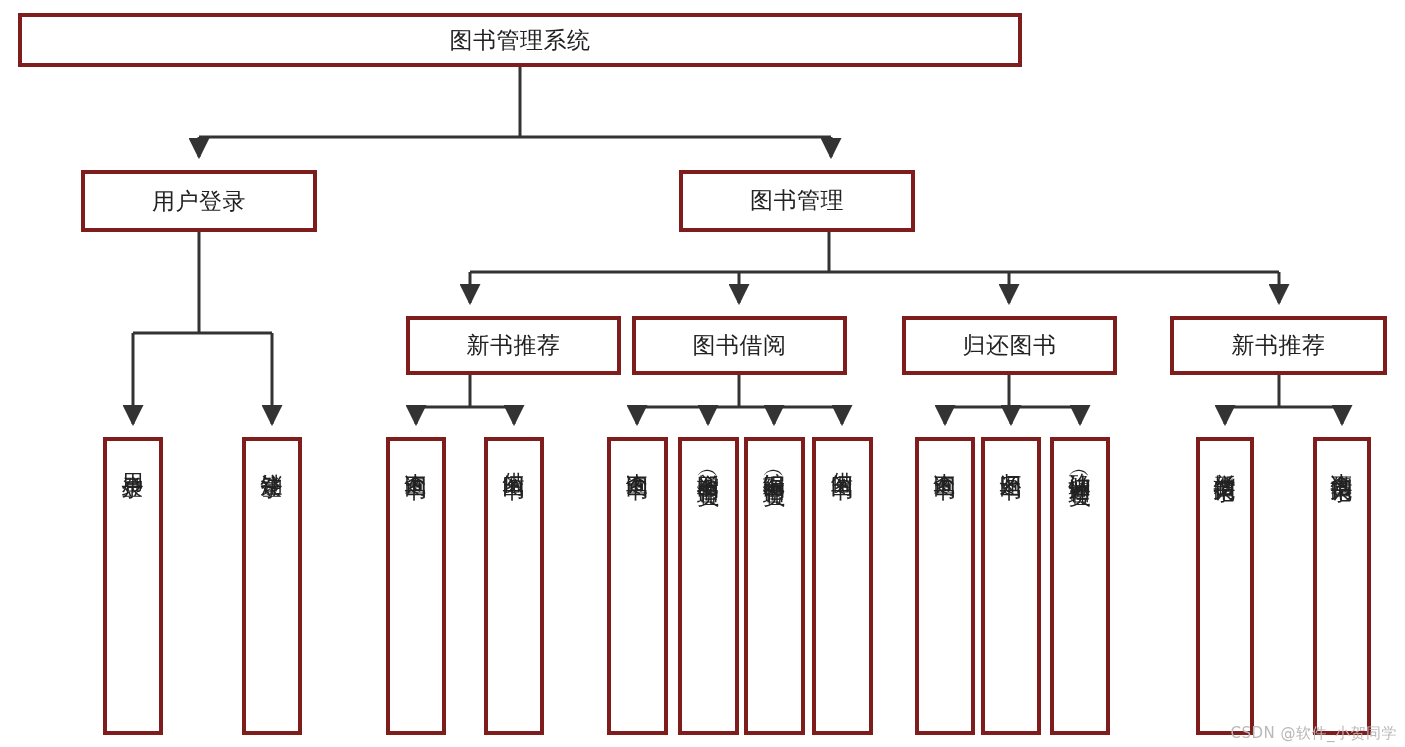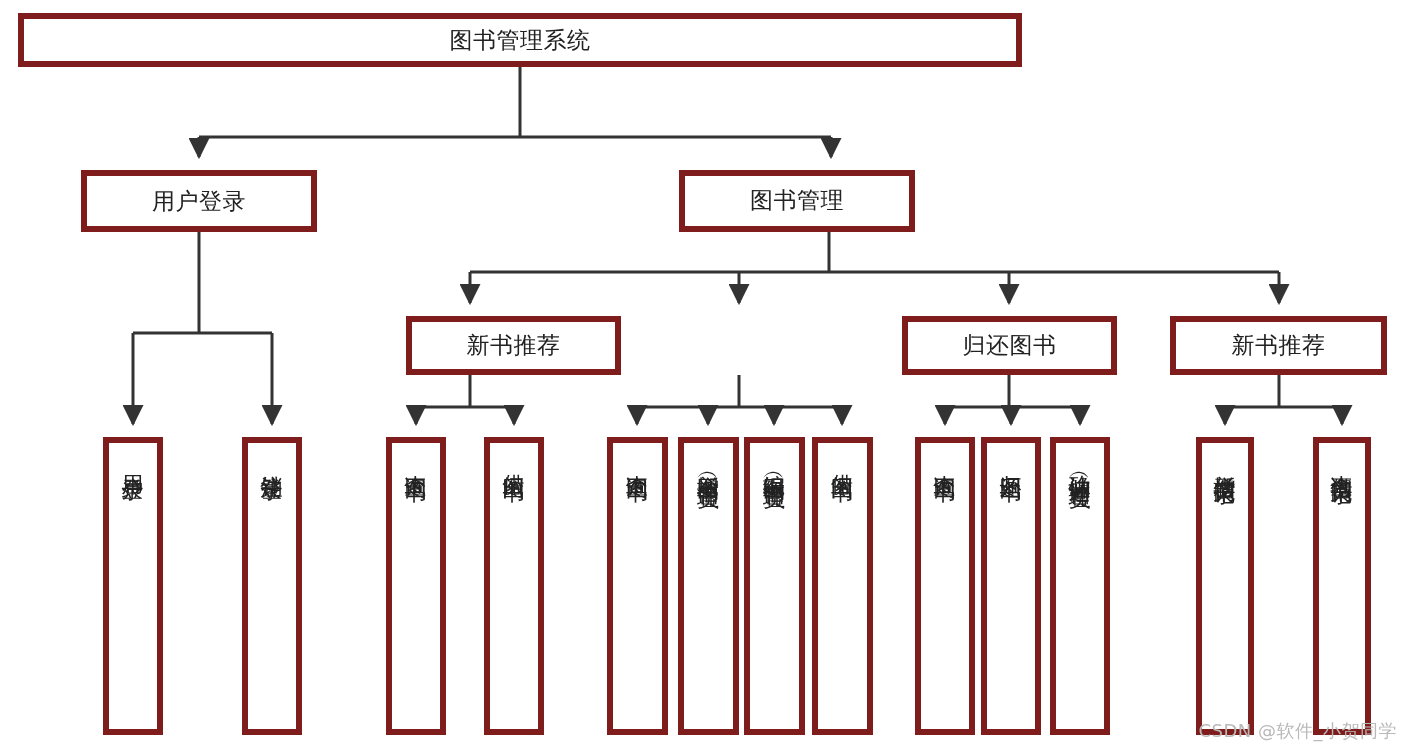--- a/index.html
+++ b/index.html
@@ -23,21 +23,21 @@
     left: 0;
     top: 0;
     width: 1405px;
     height: 747px;
     pointer-events: none;
   }
   .node {
     position: absolute;
     box-sizing: border-box;
     background: #ffffff;
-    border: 6px solid #7f1d1d;
+    border: 4px solid #7f1d1d;
     display: flex;
     align-items: center;
     justify-content: center;
     color: #222222;
     line-height: 1.16;
     text-align: center;
   }
   .node.horiz {
     font-size: 23px;
     letter-spacing: 0.5px;
@@ -55,21 +55,21 @@
     line-height: 1.05;
     letter-spacing: 2px;
   }
   .node.root {
     font-size: 23px;
   }
   #watermark {
     position: absolute;
     right: 8px;
     bottom: 4px;
-    font-size: 18px;
+    font-size: 15px;
     color: #b9b9b9;
     letter-spacing: 0.5px;
     white-space: nowrap;
     font-family: "DejaVu Sans", "Liberation Sans", sans-serif;
   }
 </style>
 </head>
 <body>
 
 <div id="diagram-root">
@@ -138,20 +138,23 @@
   <div class="node leaf" style="left: 103px; top: 437px; width: 60px; height: 298px;">
     <span class="vtext">用户登录</span>
   </div>
   <div class="node leaf" style="left: 242px; top: 437px; width: 60px; height: 298px;">
     <span class="vtext">注销登录</span>
   </div>
 
   <div class="node horiz" style="left: 363px; top: 316px; width: 215px; height: 59px; margin-left: 43px;">
     <span>新书推荐</span>
   </div>
+  <div class="node horiz" style="left: 632px; top: 316px; width: 215px; height: 59px;">
+    <span>图书借阅</span>
+  </div>
   <div class="node horiz" style="left: 902px; top: 316px; width: 215px; height: 59px;">
     <span>归还图书</span>
   </div>
   <div class="node horiz" style="left: 1170px; top: 316px; width: 217px; height: 59px;">
     <span>新书推荐</span>
   </div>
 
   <div class="node leaf" style="left: 386px; top: 437px; width: 60px; height: 298px;">
     <span class="vtext">查询图书</span>
   </div>

